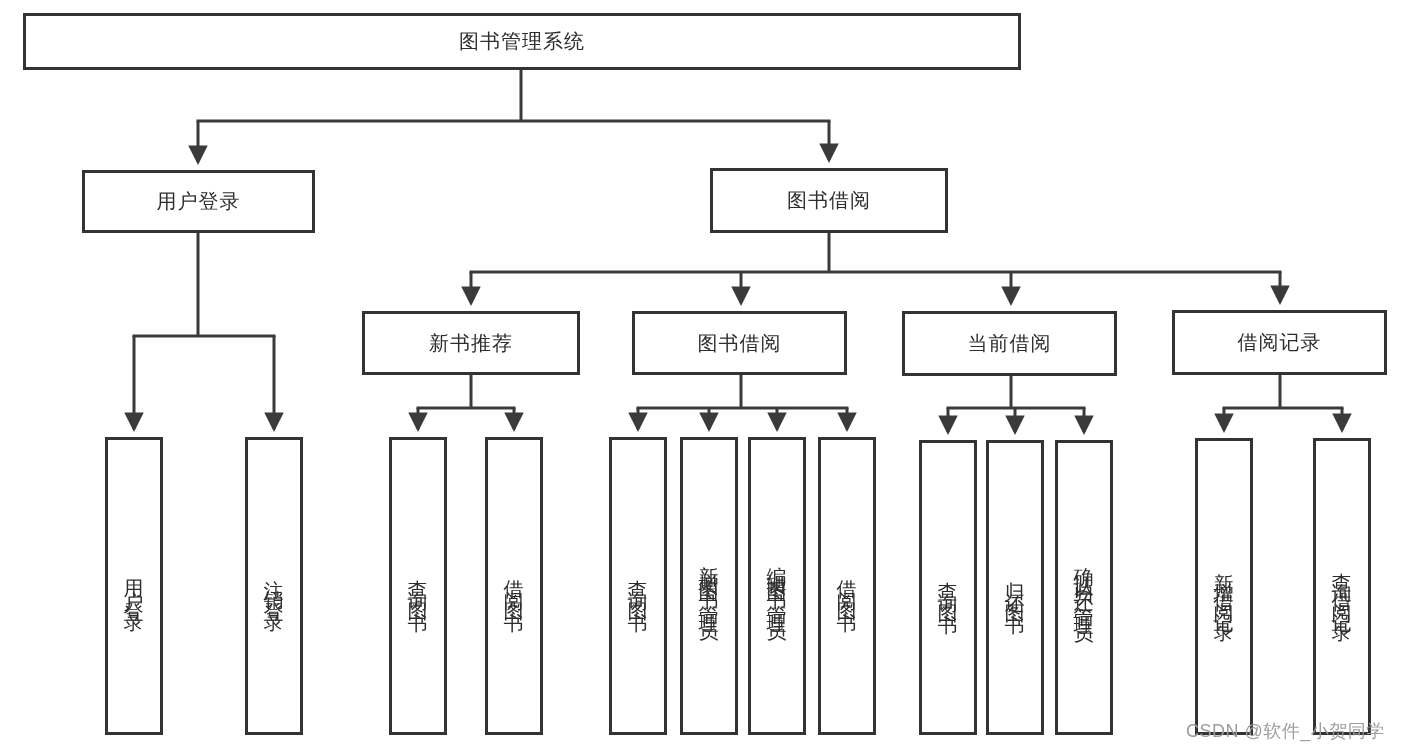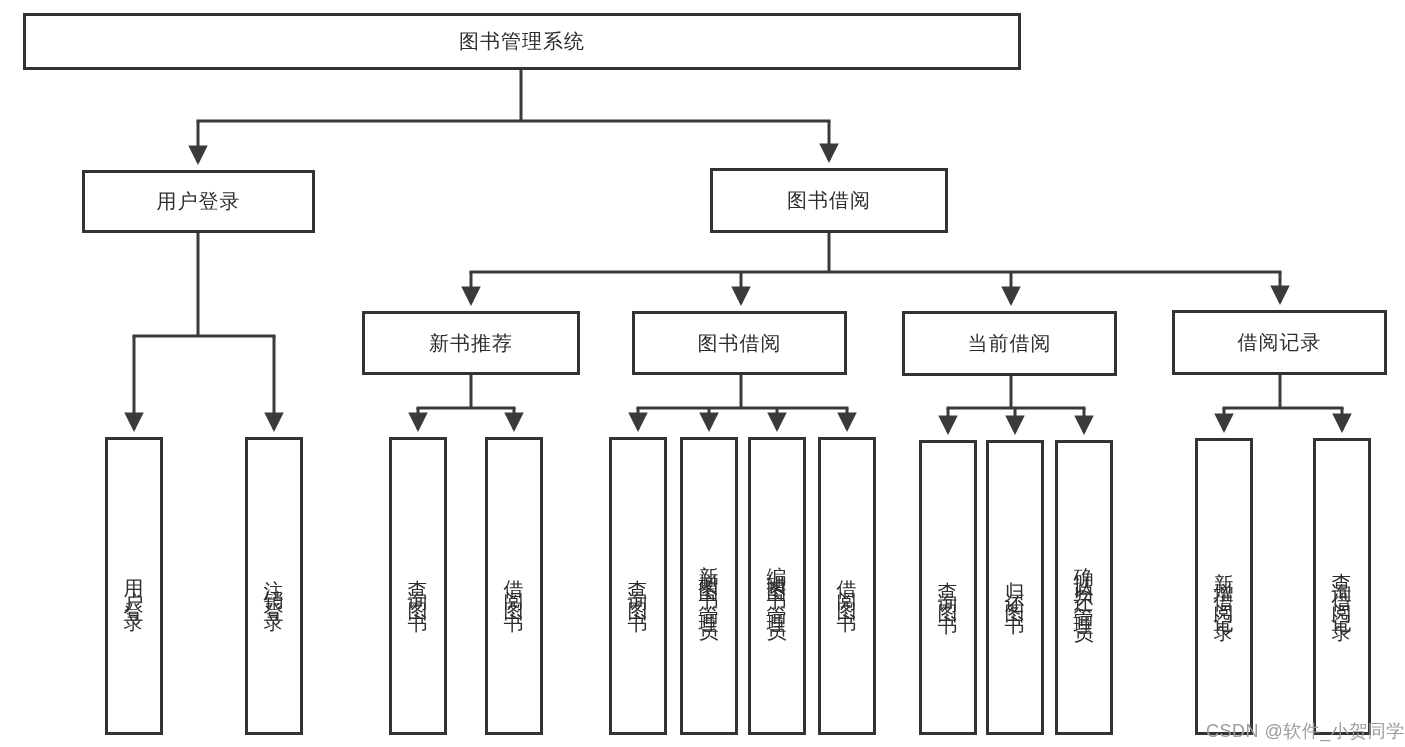--- a/index.html
+++ b/index.html
@@ -10,21 +10,21 @@
   .node{position:absolute;box-sizing:border-box;background:#ffffff;
         border:3px solid #333333;color:#2d2d2d;z-index:1;
         display:flex;align-items:center;justify-content:center;}
   .hbox{font-size:20px;letter-spacing:1px;}
   .vbox{font-size:20px;}
   .vbox .vtxt{writing-mode:vertical-rl;text-orientation:mixed;
               letter-spacing:11px;line-height:1;white-space:nowrap;}
   .vbox.long .vtxt{letter-spacing:8px;}
   .vbox.mid  .vtxt{letter-spacing:10px;}
   .watermark{position:absolute;left:1186px;top:719px;z-index:2;
-             font-size:18px;color:#9c9c9c;letter-spacing:0.5px;white-space:nowrap;margin-left:20px;}
+             font-size:18px;color:#9c9c9c;letter-spacing:0.5px;white-space:nowrap;}
 </style>
 </head>
 <body>
 
 <div class="canvas">
 
   <svg class="wires" width="1405" height="747" viewBox="0 0 1405 747">
     <defs>
       <marker id="arr" viewBox="0 0 10 10" refX="8.5" refY="5" markerWidth="6.5" markerHeight="6.5" orient="auto">
         <path d="M0,0 L10,5 L0,10 z" fill="#3a3a3a"></path>

